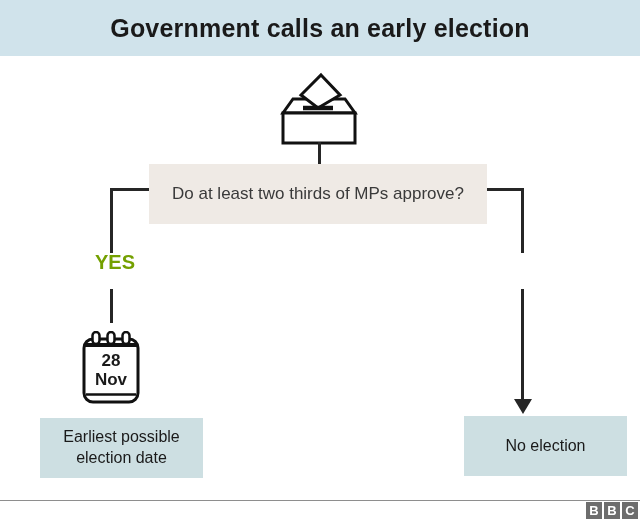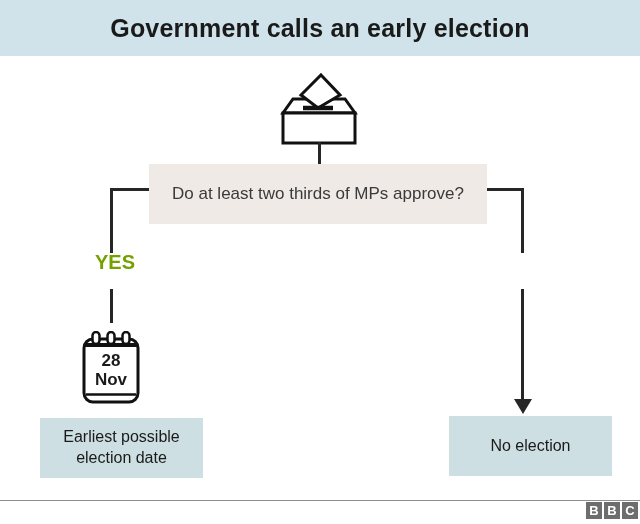--- a/index.html
+++ b/index.html
@@ -32,21 +32,21 @@
   .branch-label.no{left:483px;color:var(--no-red);}
 
   .arrow-down{position:absolute;left:514px;top:399px;width:0;height:0;
               border-left:9px solid transparent;border-right:9px solid transparent;
               border-top:15px solid var(--line);}
 
   .result-box{position:absolute;width:163px;height:60px;background:var(--result-bg);
               display:flex;align-items:center;justify-content:center;text-align:center;}
   .result-box span{font-size:16px;line-height:1.3;color:#1a1a1a;padding:0 10px;}
   .result-box.left{left:40px;top:418px;}
-  .result-box.right{left:449px;top:416px;}
+  .result-box.right{left:464px;top:416px;}
 
   .icon{position:absolute;}
   .ballot-icon{left:279px;top:68px;}
   .calendar-icon{left:81px;top:331px;}
   .cal-text{font-family:"Liberation Sans","DejaVu Sans",sans-serif;font-size:17px;font-weight:bold;fill:#1a1a1a;}
 
   .divider{position:absolute;left:0;top:500px;width:640px;height:1px;background:var(--divider-grey);}
 
   .bbc-logo{position:absolute;left:586px;top:502px;display:flex;gap:2px;}
   .bbc-block{width:16px;height:17px;background:var(--logo-grey);color:#fff;

